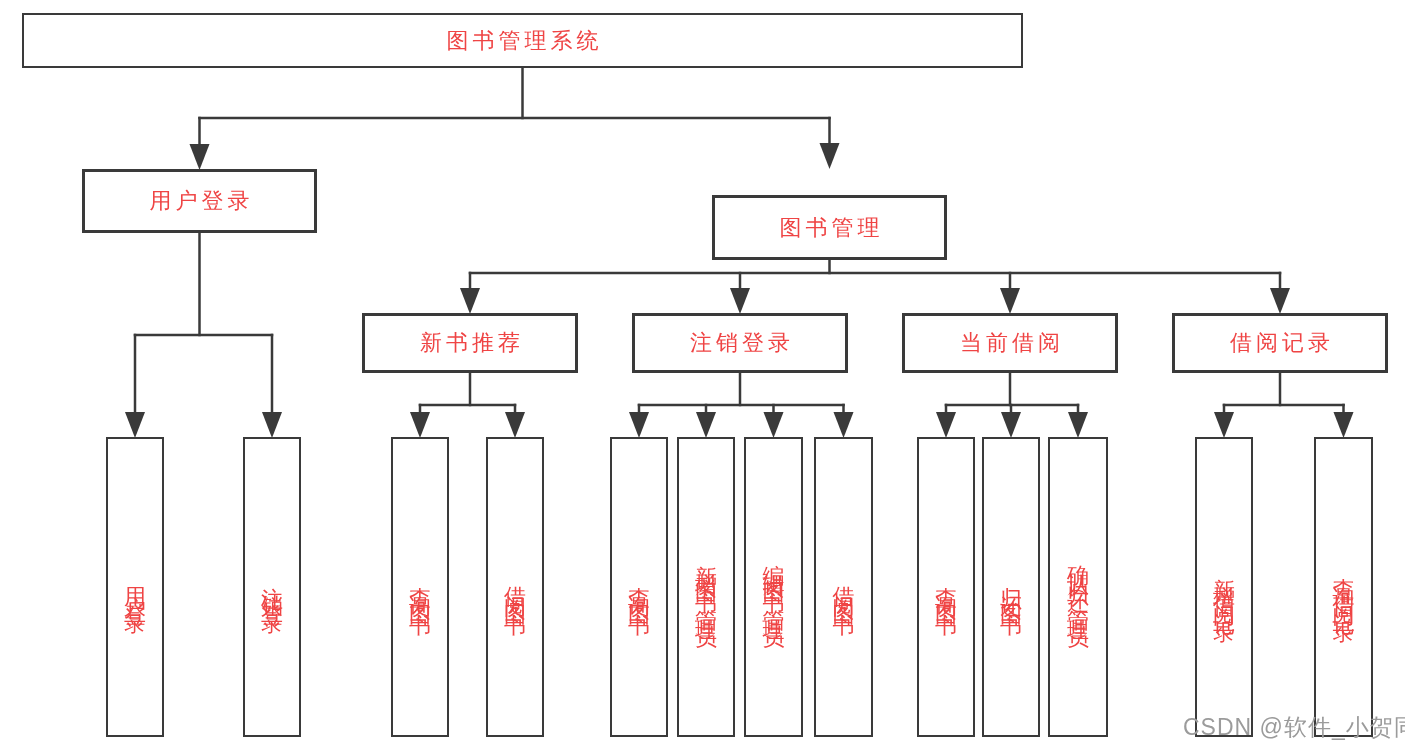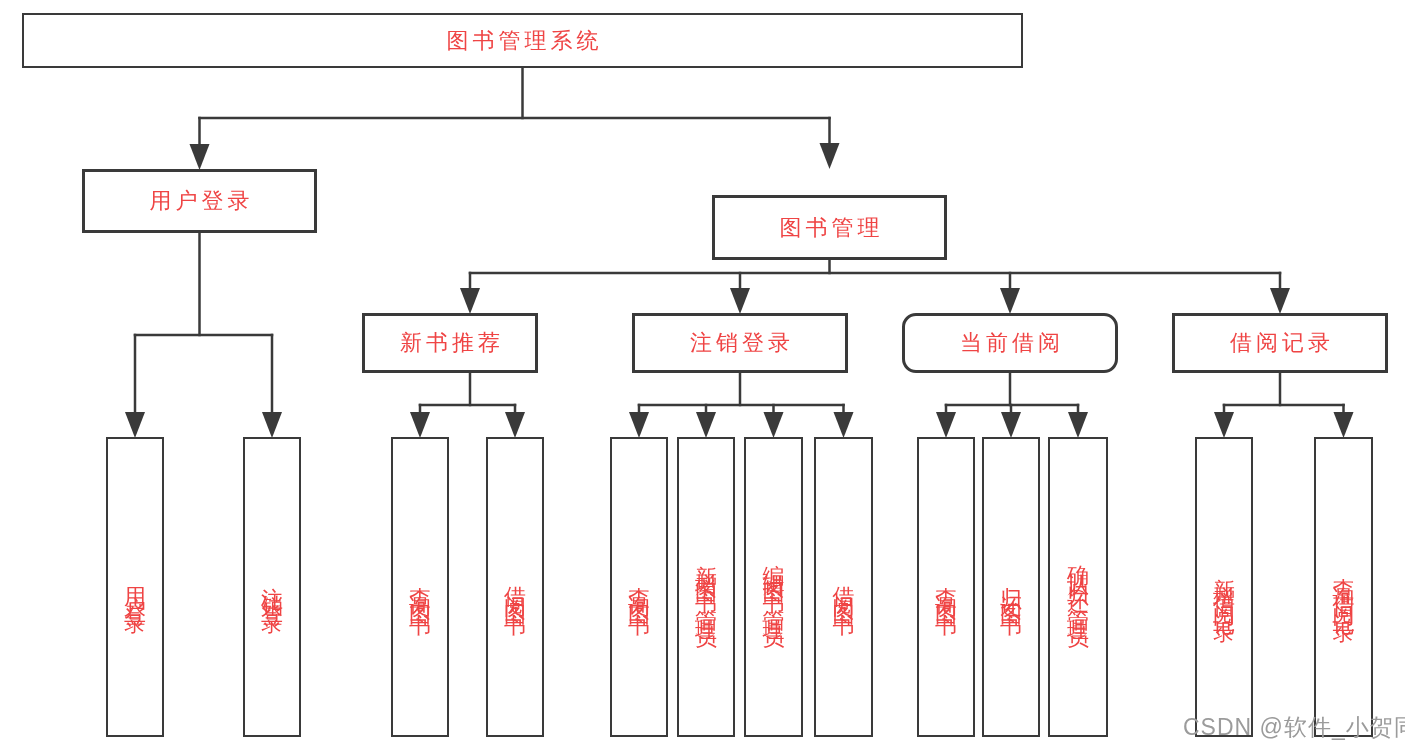--- a/index.html
+++ b/index.html
@@ -119,27 +119,27 @@
   <div class="watermark" style="left: 1183px; top: 712px; color: rgb(155, 155, 155);">CSDN @软件_小贺同学</div>
 <div class="node h root" style="left: 22px; top: 13px; width: 1001px; height: 55px;">
       <span class="label">图书管理系统</span>
     </div>
     <div class="node h" style="left: 82px; top: 169px; width: 235px; height: 64px;">
       <span class="label">用户登录</span>
     </div>
     <div class="node h" style="left: 712px; top: 168px; width: 235px; height: 65px; margin-top: 27px;">
       <span class="label">图书管理</span>
     </div>
-    <div class="node h" style="left: 362px; top: 313px; width: 176px; height: 60px;">
+    <div class="node h" style="left: 362px; top: 313px; width: 216px; height: 60px;">
       <span class="label">新书推荐</span>
     </div>
     <div class="node h" style="left: 632px; top: 313px; width: 216px; height: 60px;">
       <span class="label">注销登录</span>
     </div>
-    <div class="node h" style="left: 902px; top: 313px; width: 216px; height: 60px; border-radius: 14px;">
+    <div class="node h" style="left: 902px; top: 313px; width: 216px; height: 60px;">
       <span class="label">当前借阅</span>
     </div>
     <div class="node h" style="left: 1172px; top: 313px; width: 216px; height: 60px;">
       <span class="label">借阅记录</span>
     </div>
     <div class="node v" style="left: 106px; top: 437px; width: 58px; height: 300px;">
       <span class="label">用户登录</span>
     </div>
     <div class="node v" style="left: 243px; top: 437px; width: 58px; height: 300px;">
       <span class="label">注销登录</span>

